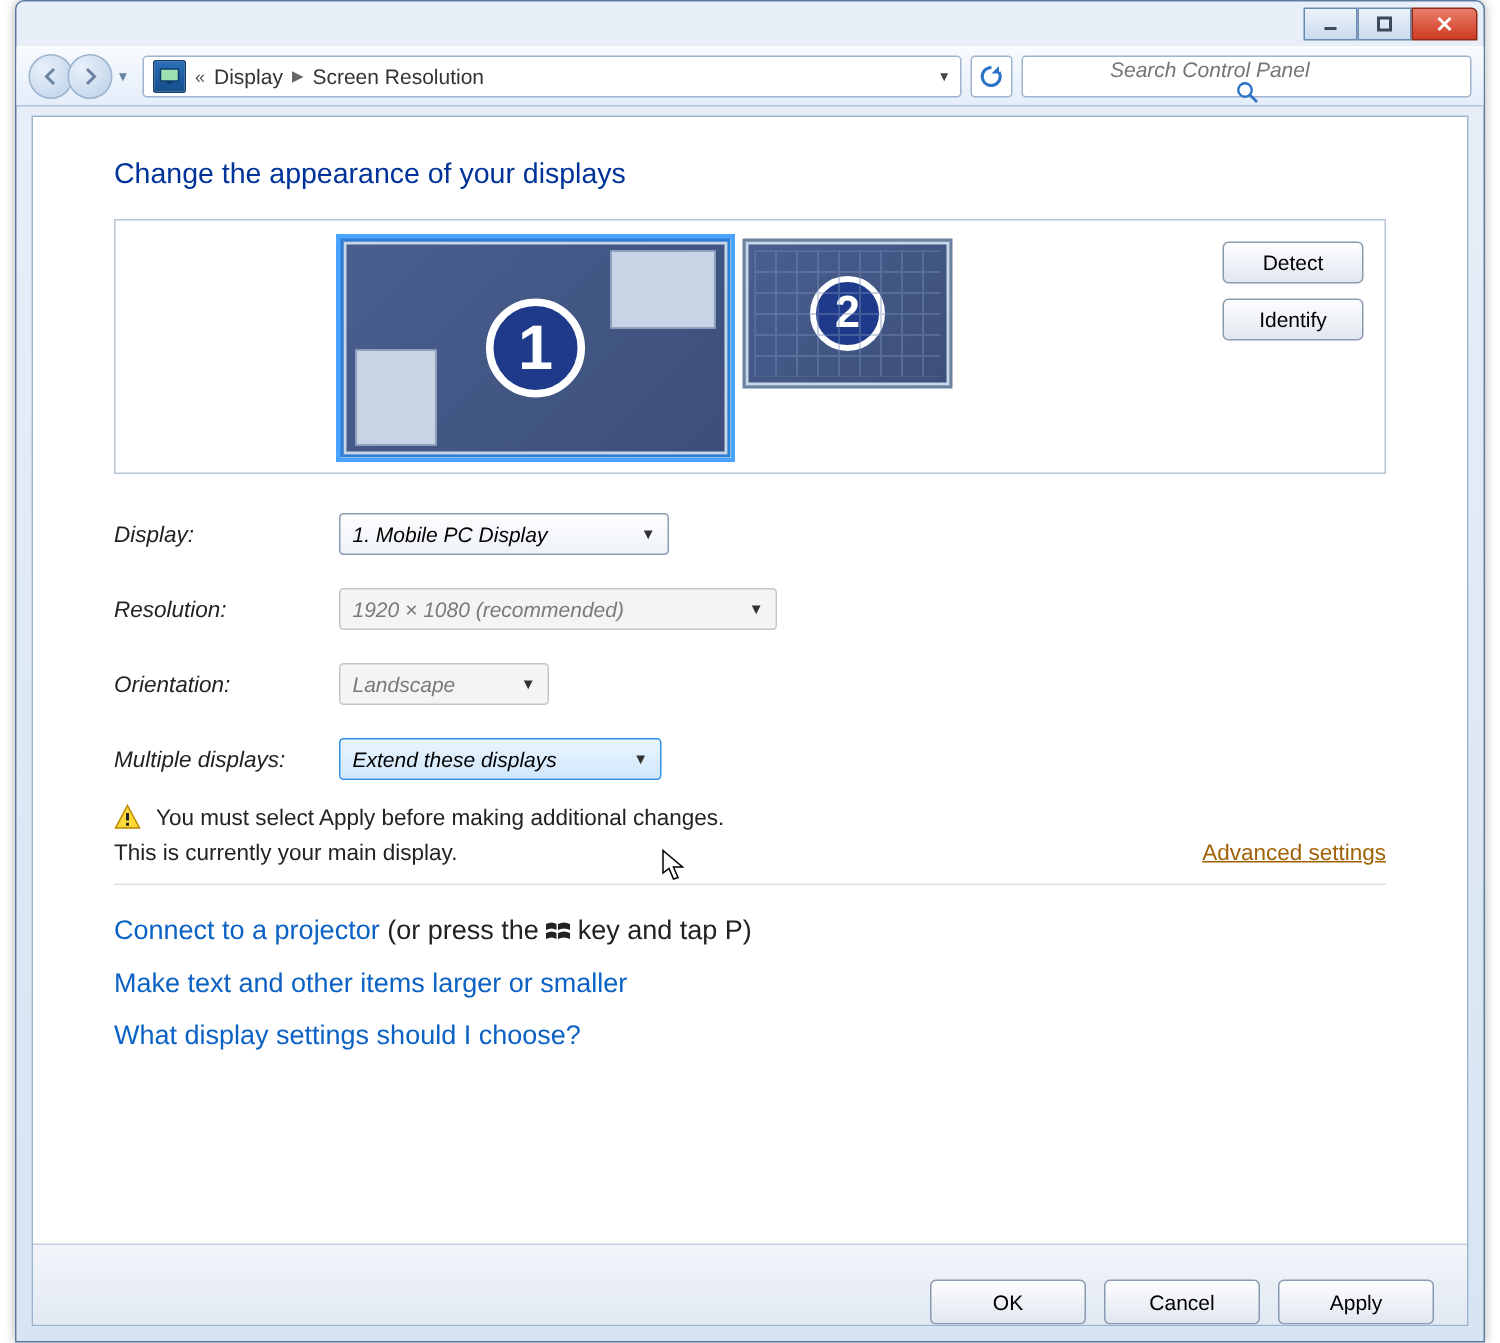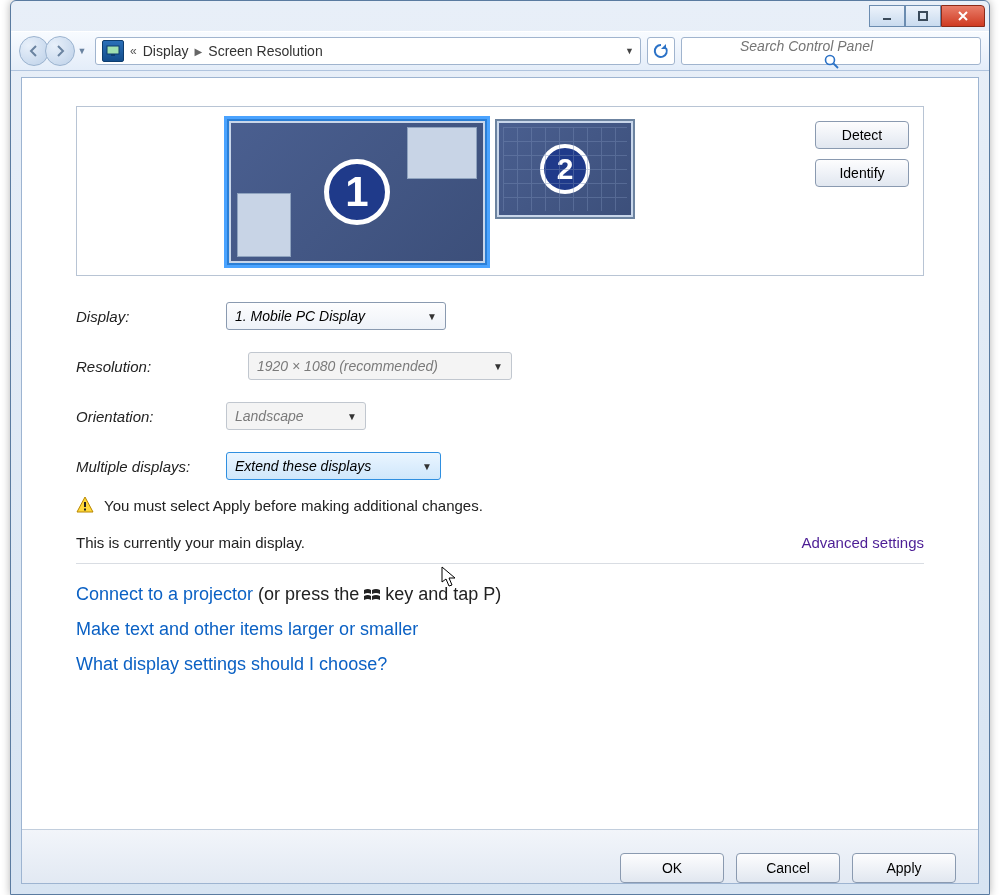--- a/index.html
+++ b/index.html
@@ -230,38 +230,38 @@
   background: #f4f4f4;
   border-color: #c1c7cf;
   color: #7a7a7a;
   cursor: default;
 }
 .select.active {
   border-color: #2f8fe0;
   background: linear-gradient(#eaf5ff, #cfe7fb);
 }
 .sel-display { width: 220px; gap: 16px; }
-.sel-resolution { width: 264px; margin-left: 22px; }
+.sel-resolution { width: 292px; }
 .sel-orientation { width: 140px; }
 .sel-multi { width: 215px; }
 
 .warning {
   display: flex; align-items: center; gap: 10px;
   font-size: 15px; color: #222;
-  margin-bottom: 20px;
+  margin-bottom: 6px;
 }
 .warn-icon {
   width: 18px; height: 18px;
 }
 .main-line {
   display: flex; justify-content: space-between; align-items: center;
   font-size: 15px; color: #222;
   margin-bottom: 10px;
 }
-.adv-link { color: #4c1d95; cursor: pointer; }
+.adv-link { color: #a16207; cursor: pointer; text-decoration: underline; }
 .sep-line { border-top: 1px solid #d9dde3; margin: 12px 0 20px; }
 .links { display: flex; flex-direction: column; gap: 14px; font-size: 18px; }
 .links a { color: #0b61c4; text-decoration: none; cursor: pointer; }
 .links .plain { color: #222; }
 .win-logo {
   display: inline-block; width: 16px; height: 14px; vertical-align: -2px;
 }
 .bottom-bar {
   position: absolute;
   left: 0; right: 0; bottom: 0;
@@ -347,20 +347,21 @@
         <svg width="15" height="15" viewBox="0 0 15 15">
             <circle cx="6" cy="6" r="4.5" fill="none" stroke="#2b72c7" stroke-width="1.6"></circle>
             <line x1="9.5" y1="9.5" x2="14" y2="14" stroke="#2b72c7" stroke-width="1.8"></line>
           </svg>
       </span>
     </div>
   </div>
 
   <div class="content-wrap">
     <div class="content">
+      <h1 class="page-title">Change the appearance of your displays</h1>
 
       <div class="display-arena">
         <div class="monitors">
           <div class="monitor m1 sel">
             <div class="mon-win top"></div>
             <div class="num">1</div>
             <div class="mon-win bot"></div>
           </div>
           <div class="monitor m2">
             <div class="mon-grid"></div>

